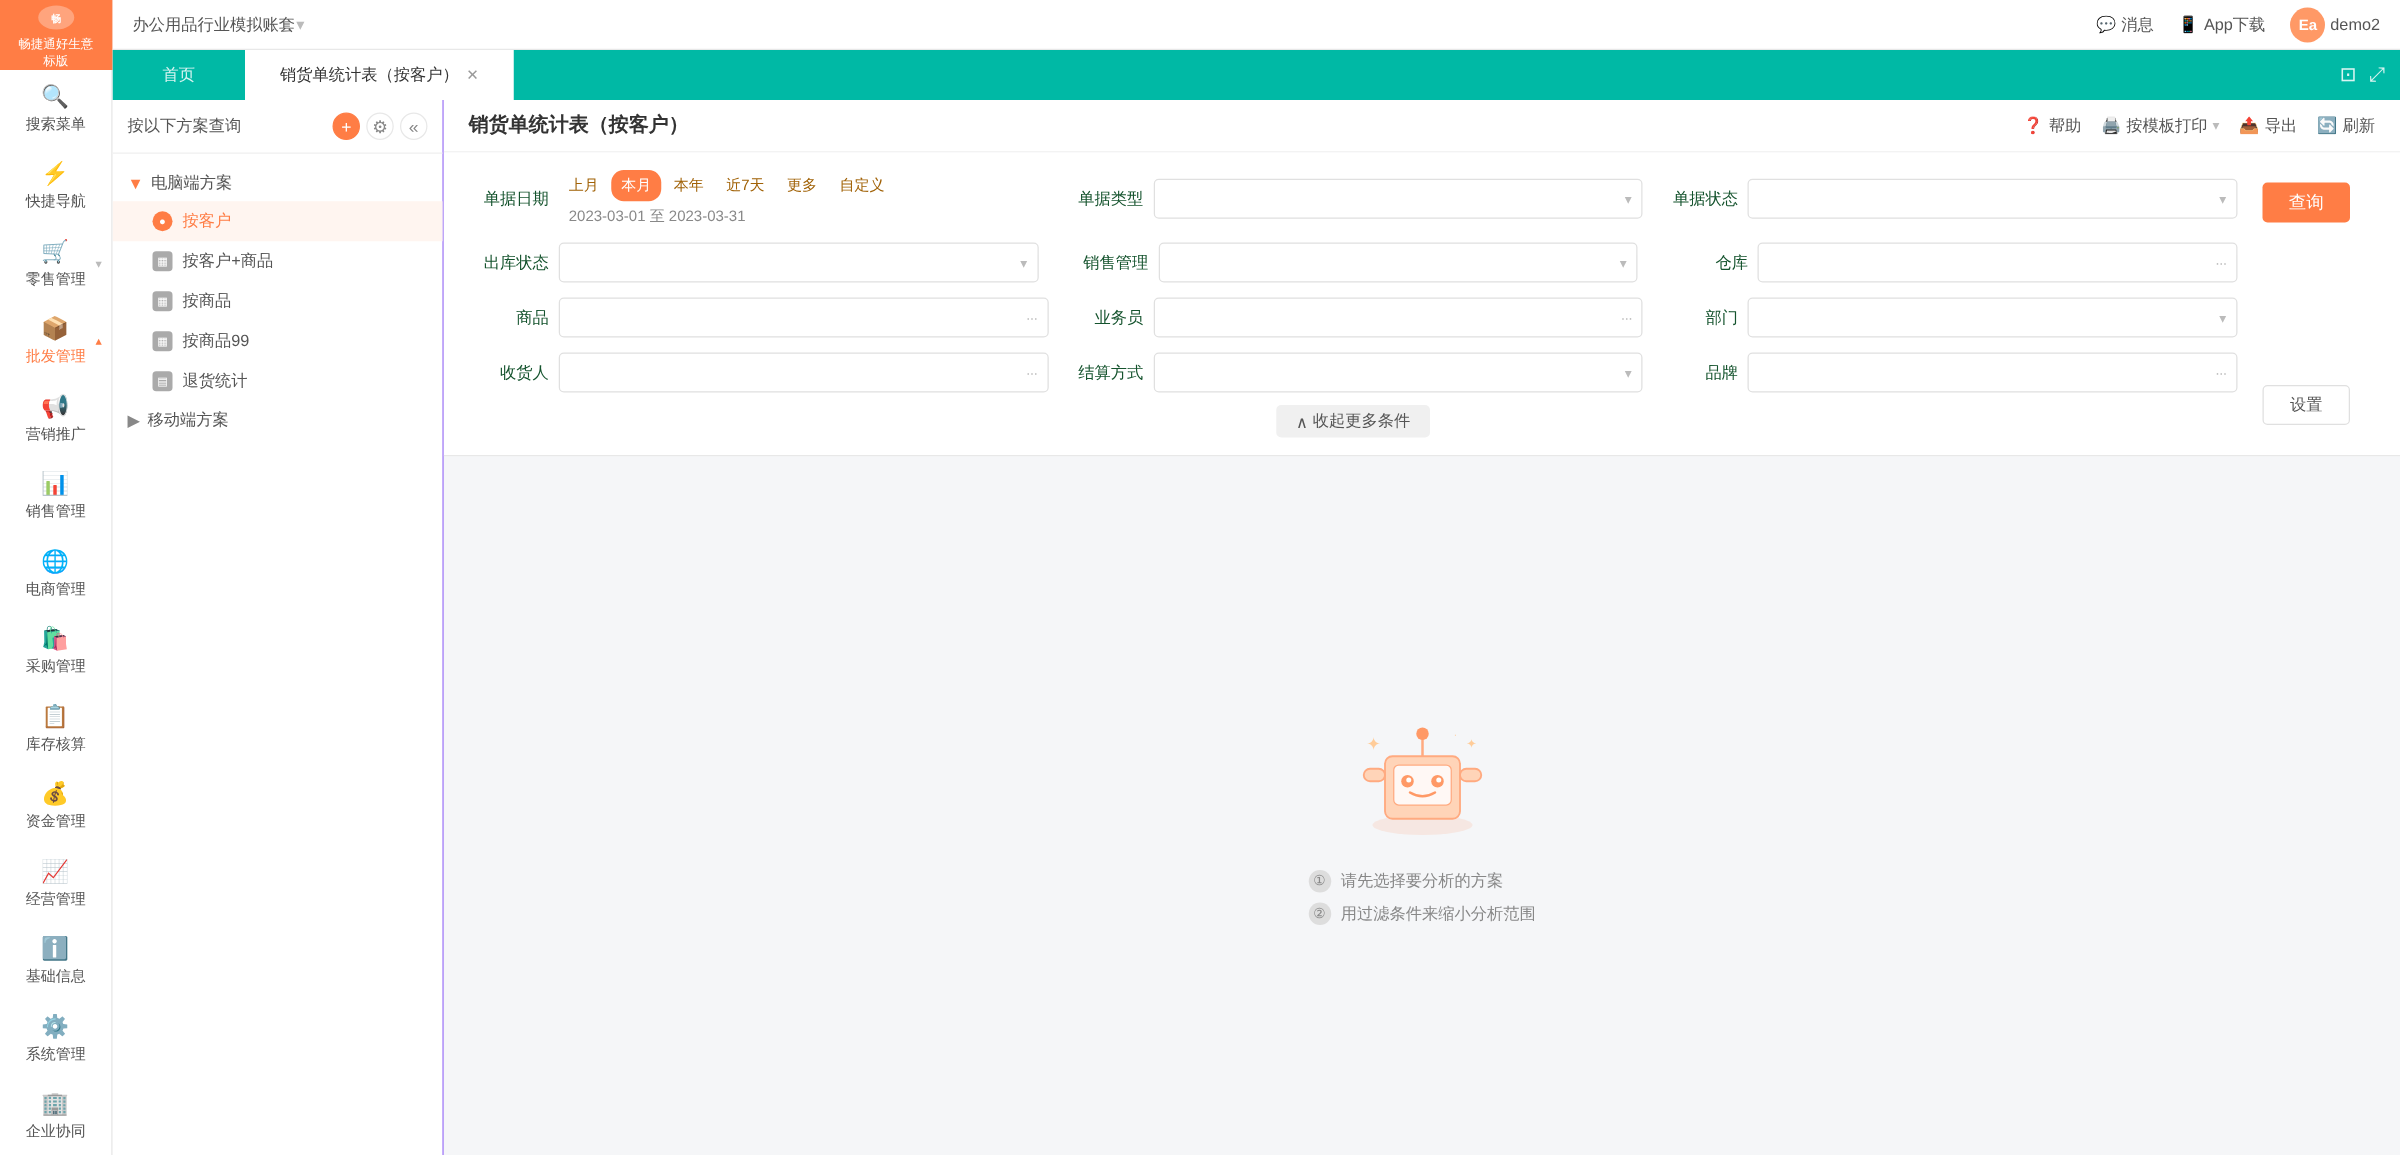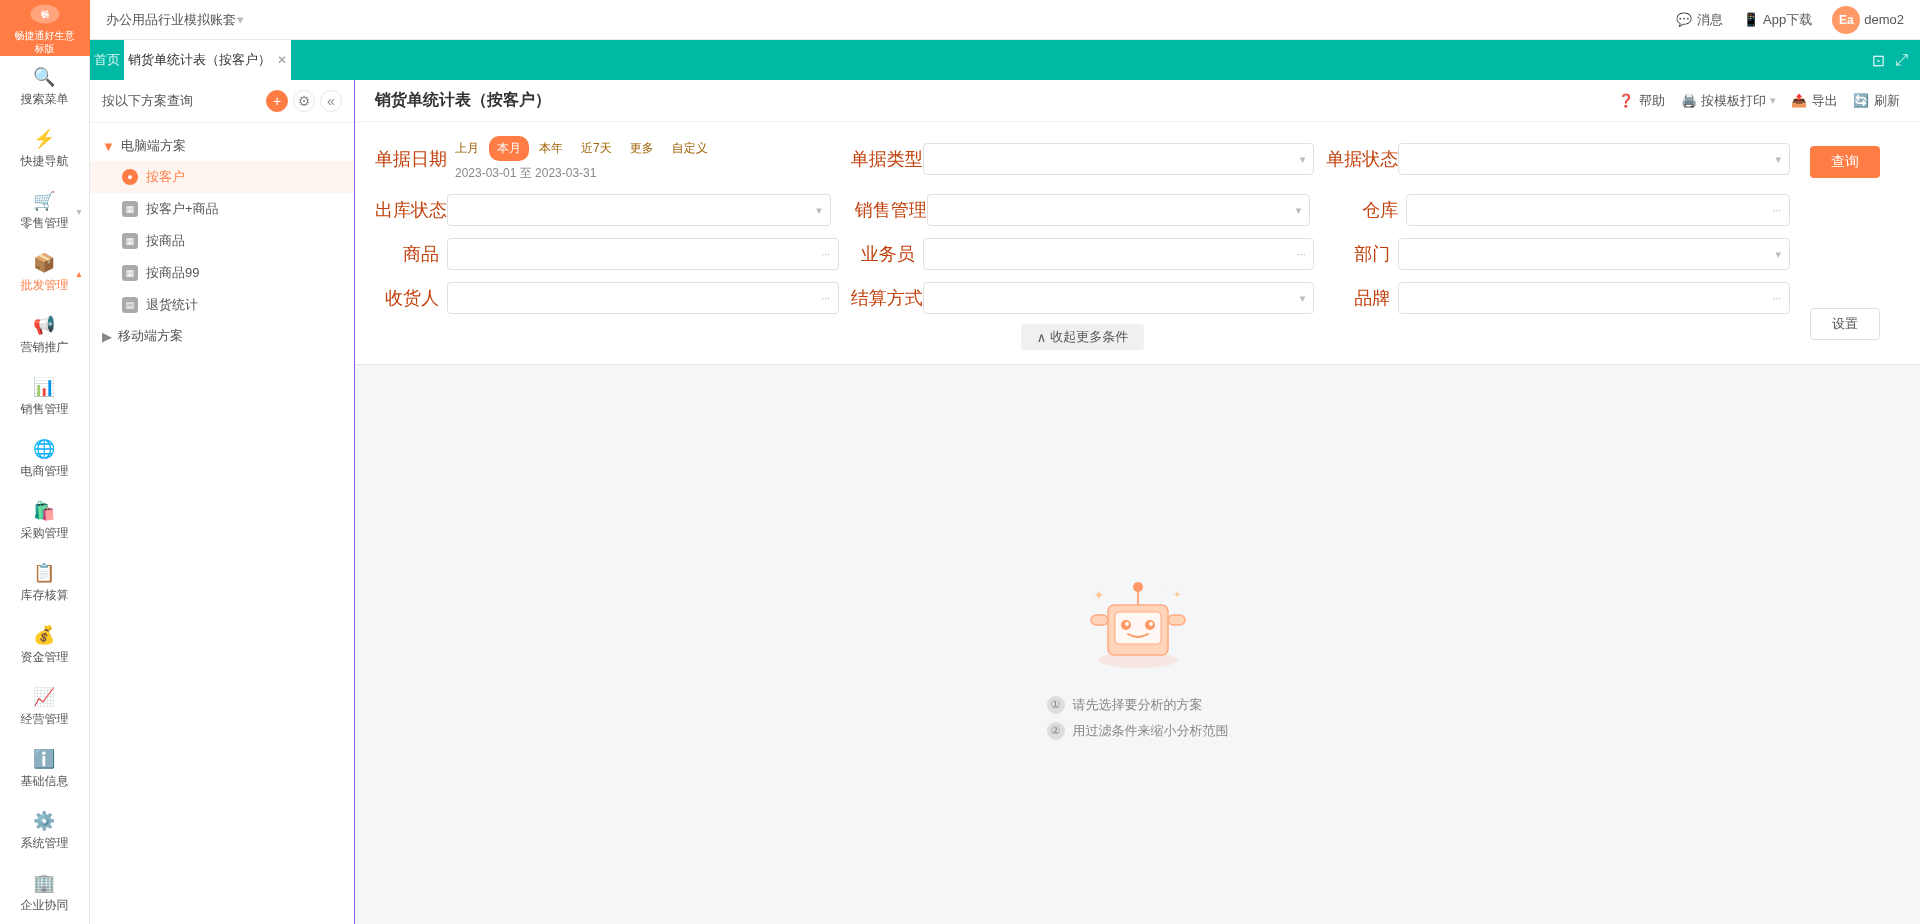--- a/index.html
+++ b/index.html
@@ -99,27 +99,28 @@
     }
 
     
     .tab-bar {
       height: 40px;
       background: #00b9a5;
       display: flex;
       align-items: stretch;
     }
     .tab {
-      padding: 0 4px;
+      padding: 0 28px;
       display: flex;
       align-items: center;
       gap: 6px;
       cursor: pointer;
       font-size: 13px;
       color: rgba(255,255,255,0.85);
+      margin-left: 12px;
     }
     .tab.home {
       background: transparent;
     }
     .tab.active {
       background: #fff;
       color: #333;
     }
     .tab .close-icon {
       font-size: 12px;
@@ -343,22 +344,22 @@
       cursor: pointer;
       min-width: 70px;
     }
     .filter-item {
       display: flex;
       align-items: center;
       gap: 8px;
     }
     .filter-item label {
       white-space: nowrap;
-      color: #c2410c;
-      font-size: 18px;
+      color: #14532d;
+      font-size: 13px;
       width: 64px;
       text-align: right;
       flex-shrink: 0;
     }
     .filter-input {
       flex: 1;
       height: 32px;
       border: 1px solid #e0e0e0;
       border-radius: 4px;
       padding: 0 8px;

